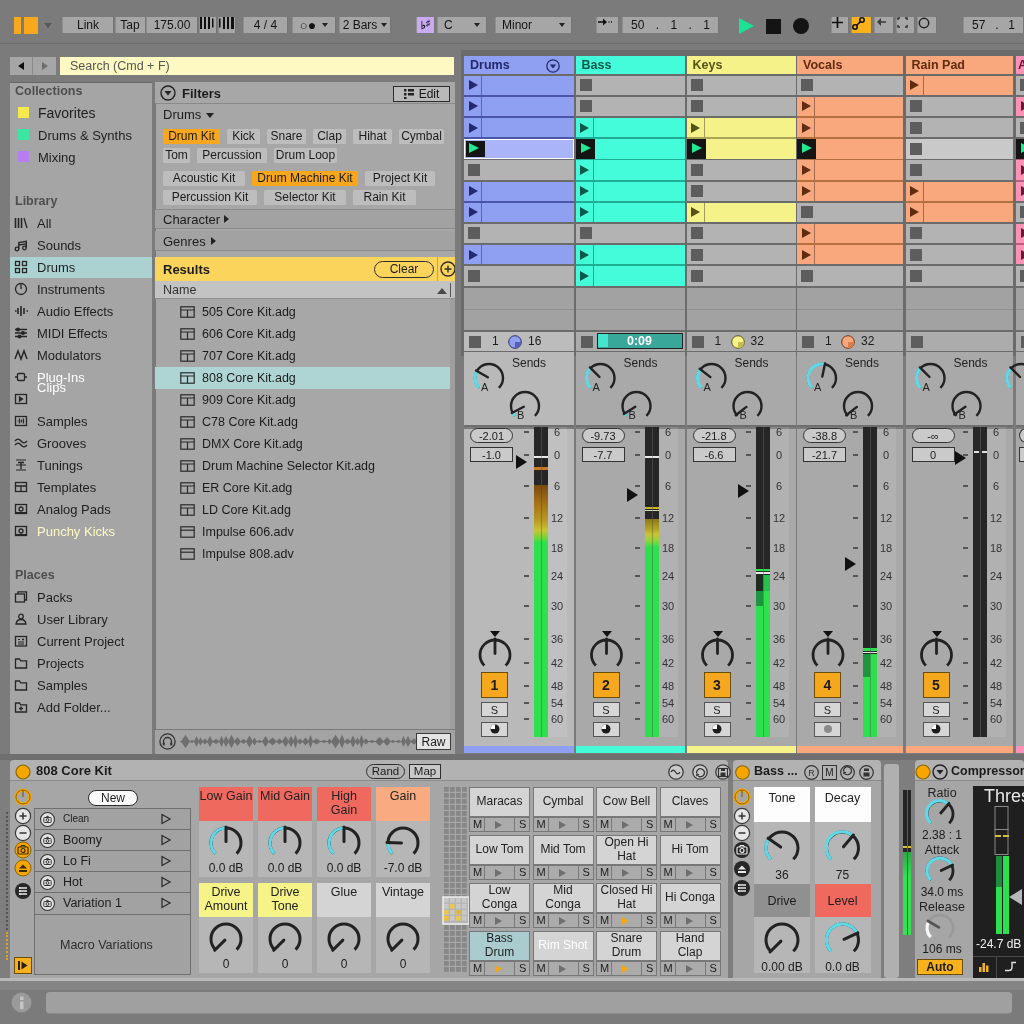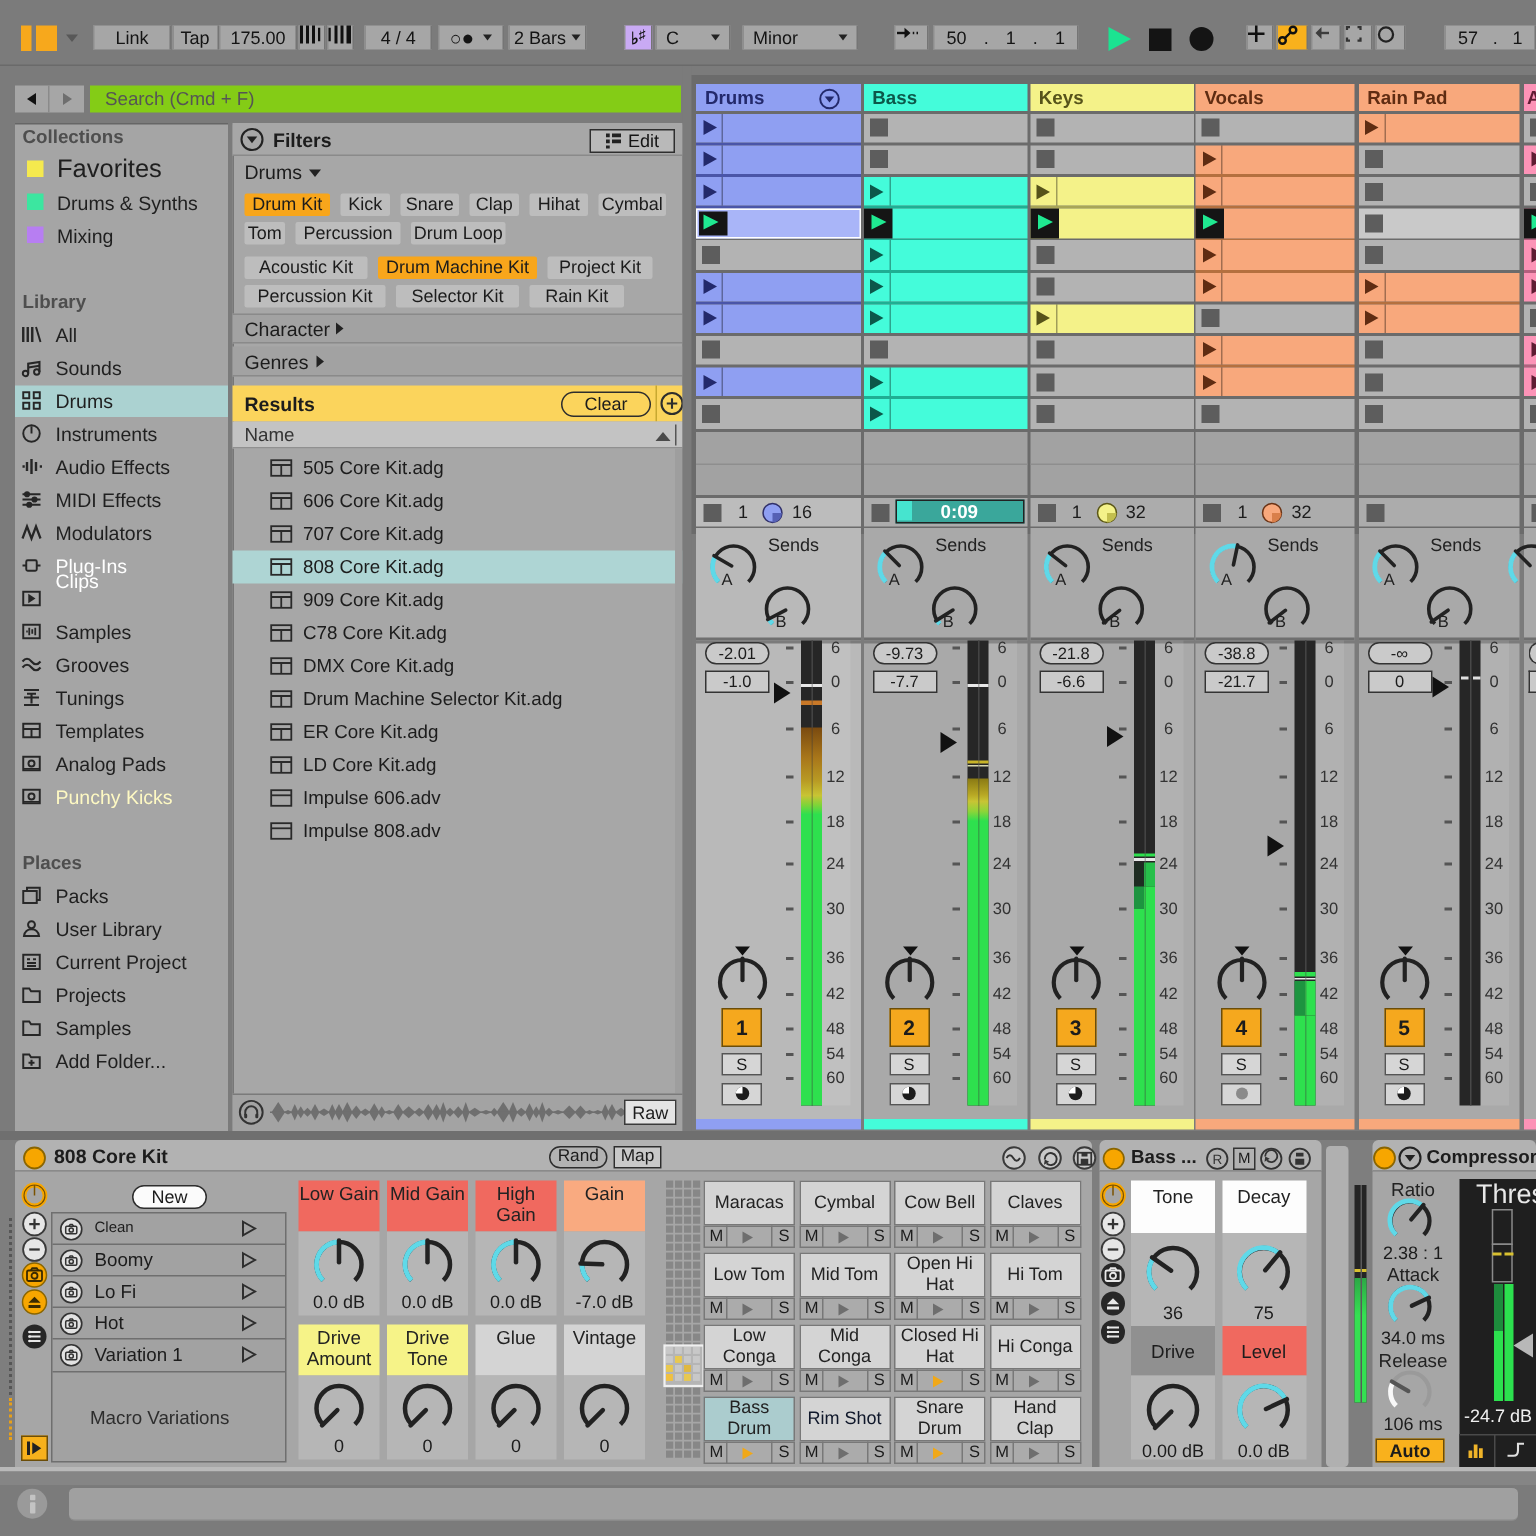--- a/index.html
+++ b/index.html
@@ -68,25 +68,25 @@
       <circle cx="6" cy="6" r="4.7" fill="none" stroke="#222" stroke-width="1.5"></circle>
     </svg></div>
 <div class="btn" style="left:963px;top:17px;width:61px;height:16px;background:#a6a6a6;font-size:12px;border-left:1px solid #8e8e8e;border-right:1px solid #757575;"><span style="width:100%;display:flex;justify-content:space-between;padding:0 8px"><span>57</span><span>.</span><span>1</span></span></div>
 <div class="" style="left:10px;top:57px;width:46px;height:18px;background:#a6a6a6;display:flex"></div>
 <div style="left:10px;top:57px;width:23px;height:18px;display:flex;align-items:center;justify-content:center;border-right:1px solid #8a8a8a">
     <span style="width:0;height:0;border-top:4px solid transparent;border-bottom:4px solid transparent;border-right:6px solid #111"></span>
   </div>
 <div style="left:33px;top:57px;width:23px;height:18px;display:flex;align-items:center;justify-content:center">
     <span style="width:0;height:0;border-top:4px solid transparent;border-bottom:4px solid transparent;border-left:6px solid #6e6e6e"></span>
   </div>
-<div class="t" style="left:60px;top:57px;width:394px;height:18px;background:#84cc16;color:#555;padding-left:10px;font-size:12.5px">Search (Cmd + F)</div>
+<div class="t" style="left:60px;top:57px;width:394px;height:18px;background:#fef9c3;color:#555;padding-left:10px;font-size:12.5px">Search (Cmd + F)</div>
 <div class="" style="left:10px;top:82px;width:142px;height:673px;background:#a5a5a5;border-top:1px solid #666"></div>
 <div class="t" style="left:15px;top:82px;width:130px;height:18px;font-weight:700;color:#4e4e4e;font-size:12.5px">Collections</div>
 <div class="" style="left:18px;top:107px;width:11px;height:11px;background:#f5e94e"></div>
-<div class="t" style="left:38px;top:104px;width:110px;height:18px;font-size:17px;color:#1f1f1f">Favorites</div>
+<div class="t" style="left:38px;top:104px;width:110px;height:18px;font-size:14px;color:#1f1f1f">Favorites</div>
 <div class="" style="left:18px;top:129px;width:11px;height:11px;background:#3ce6a0"></div>
 <div class="t" style="left:38px;top:126px;width:110px;height:18px;font-size:13px;color:#1f1f1f">Drums &amp; Synths</div>
 <div class="" style="left:18px;top:151px;width:11px;height:11px;background:#b77ef2"></div>
 <div class="t" style="left:38px;top:148px;width:110px;height:18px;font-size:13px;color:#1f1f1f">Mixing</div>
 <div class="t" style="left:15px;top:192px;width:130px;height:18px;font-weight:700;color:#4e4e4e;font-size:12.5px">Library</div>
 <svg style="left:14px;top:216px" width="14" height="14" fill="none" stroke="#262626" stroke-width="1.3">
     <path d="M1.5 2v10M4.5 2v10M7.5 2v10" stroke-width="1.6"></path>
     <path d="M10 2l3 10"></path>
   </svg>
 <div class="t" style="left:37px;top:214px;width:112px;height:18px;font-size:13px;color:#1f1f1f">All</div>
@@ -1245,21 +1245,21 @@
 <div class="" style="left:469px;top:931px;width:61px;height:29.5px;background:#abccce;border:1px solid #787878"></div>
 <div class="tc" style="left:469px;top:931px;width:61px;height:29.5px;font-size:12px;color:#222;line-height:13.5px">Bass
 Drum</div>
 <div class="" style="left:469px;top:960.5px;width:61px;height:15.5px;background:#ababab;border:1px solid #787878"></div>
 <div class="" style="left:484px;top:960.5px;width:1px;height:15.5px;background:#787878"></div>
 <div class="" style="left:514px;top:960.5px;width:1px;height:15.5px;background:#787878"></div>
 <div class="t" style="left:473px;top:961px;width:12px;height:14px;font-size:11px">M</div>
 <div style="left:495px;top:964.5px;width:0;height:0;border-top:4px solid transparent;border-bottom:4px solid transparent;border-left:7px solid #f0a818"></div>
 <div class="t" style="left:519px;top:961px;width:12px;height:14px;font-size:11px">S</div>
 <div class="" style="left:532.5px;top:931px;width:61px;height:29.5px;background:#d4d4d4;border:1px solid #787878"></div>
-<div class="tc" style="left:532.5px;top:931px;width:61px;height:29.5px;font-size:12px;color:#0f172a;line-height:13.5px">Rim Shot</div>
+<div class="tc" style="left:532.5px;top:931px;width:61px;height:29.5px;font-size:12px;color:#ffffff;line-height:13.5px">Rim Shot</div>
 <div class="" style="left:532.5px;top:960.5px;width:61px;height:15.5px;background:#ababab;border:1px solid #787878"></div>
 <div class="" style="left:547.5px;top:960.5px;width:1px;height:15.5px;background:#787878"></div>
 <div class="" style="left:577.5px;top:960.5px;width:1px;height:15.5px;background:#787878"></div>
 <div class="t" style="left:536.5px;top:961px;width:12px;height:14px;font-size:11px">M</div>
 <div style="left:558.5px;top:964.5px;width:0;height:0;border-top:4px solid transparent;border-bottom:4px solid transparent;border-left:7px solid #6e6e6e"></div>
 <div class="t" style="left:582.5px;top:961px;width:12px;height:14px;font-size:11px">S</div>
 <div class="" style="left:596px;top:931px;width:61px;height:29.5px;background:#d4d4d4;border:1px solid #787878"></div>
 <div class="tc" style="left:596px;top:931px;width:61px;height:29.5px;font-size:12px;color:#222;line-height:13.5px">Snare
 Drum</div>
 <div class="" style="left:596px;top:960.5px;width:61px;height:15.5px;background:#ababab;border:1px solid #787878"></div>

